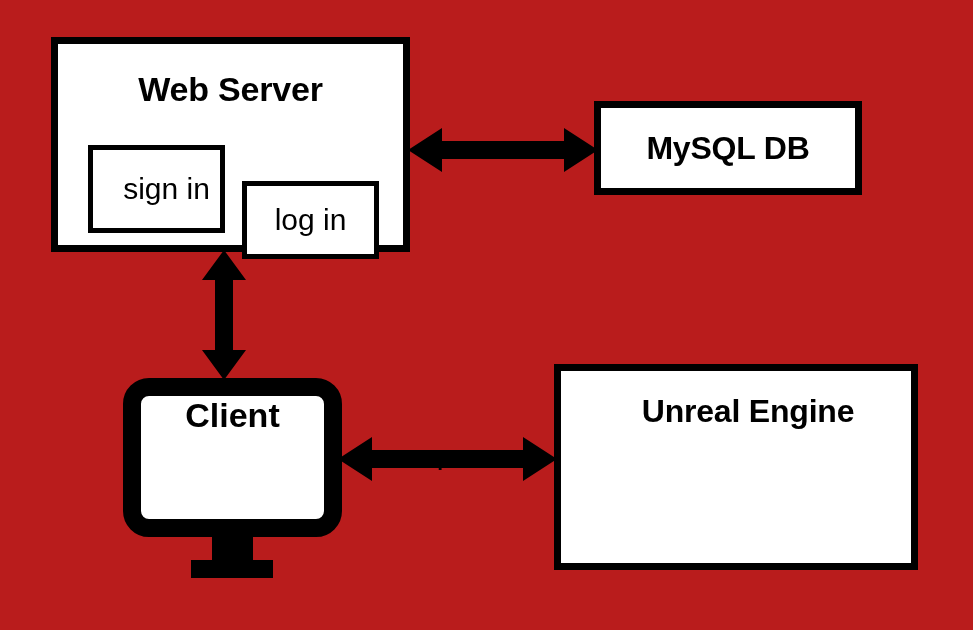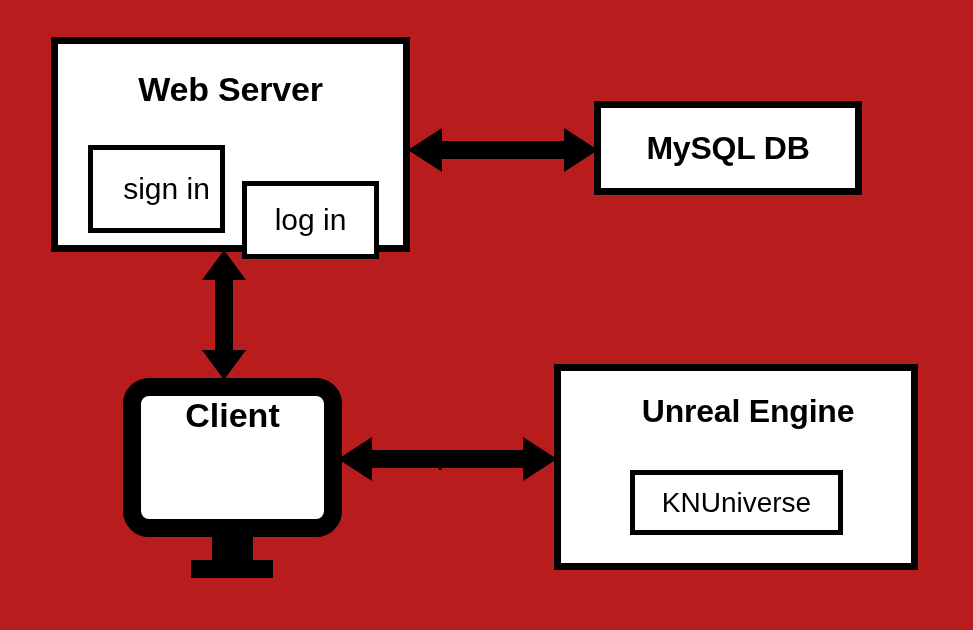--- a/index.html
+++ b/index.html
@@ -192,23 +192,20 @@
     </div>
   </div>
 
   <div class="node-box" id="mysql-db">
     <div class="node-title" id="mysql-db-title">MySQL DB</div>
   </div>
 
   <div class="node-box" id="unreal-engine">
     <div class="node-title" id="unreal-engine-title">Unreal Engine</div>
 
-    <div class="inner-box" id="knuniverse-box">
-      <span class="inner-label">KNUniverse</span>
-    </div>
   </div>
 
   <div id="client-monitor">
     <span id="client-label">Client</span>
   </div>
   <div id="monitor-neck"></div>
   <div id="monitor-base"></div>
 
   <div class="arrow" style="left:408px; top:126px;">
     <svg width="190" height="48" viewBox="0 0 190 48">

